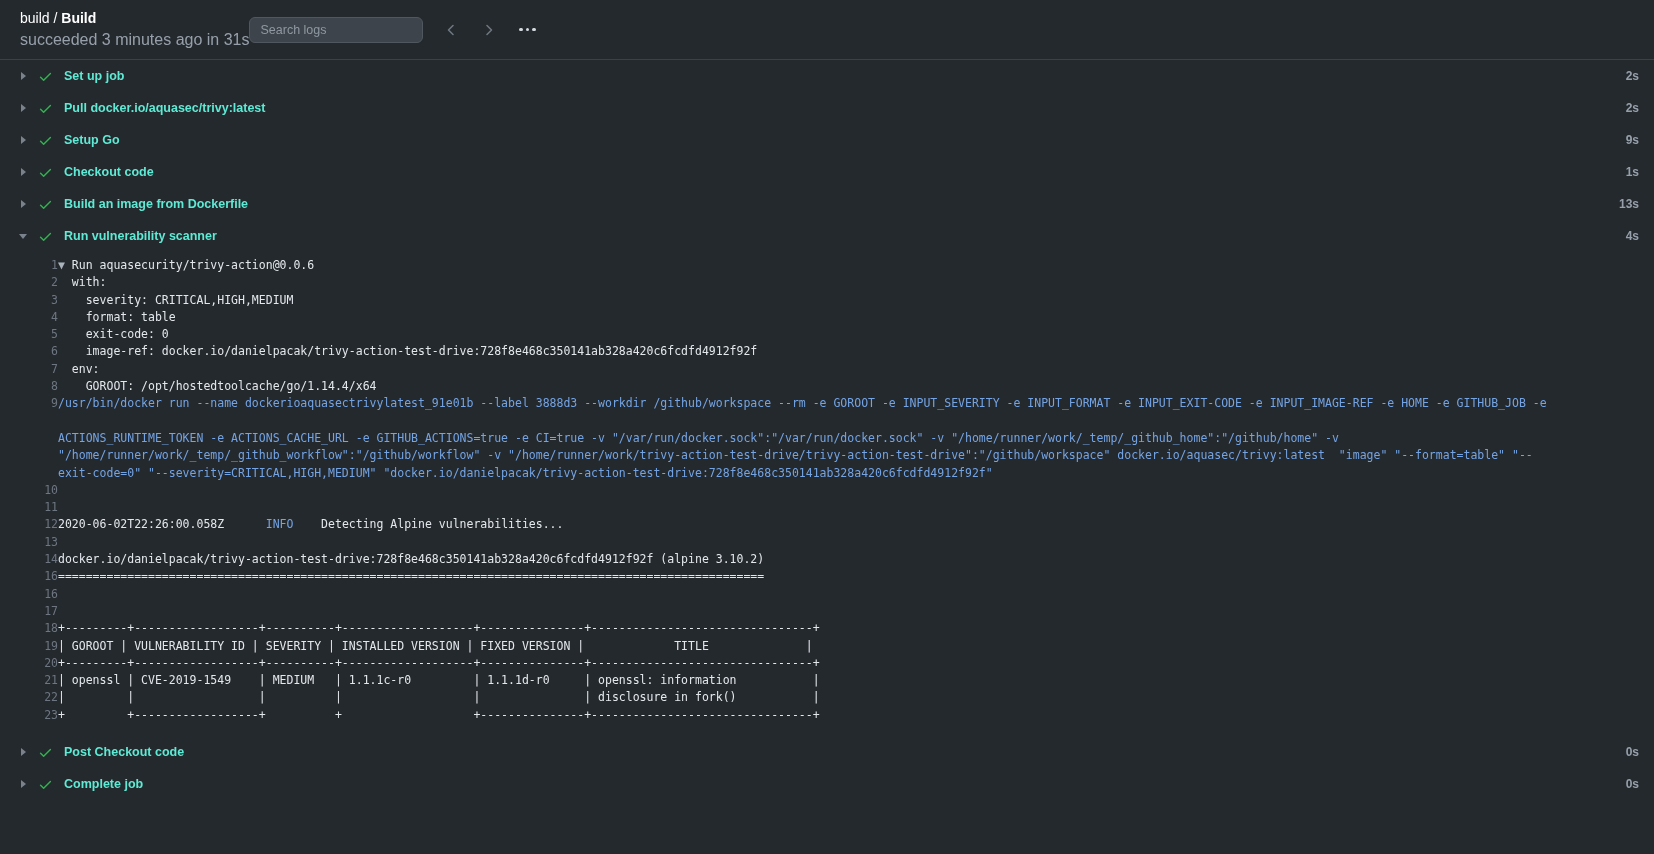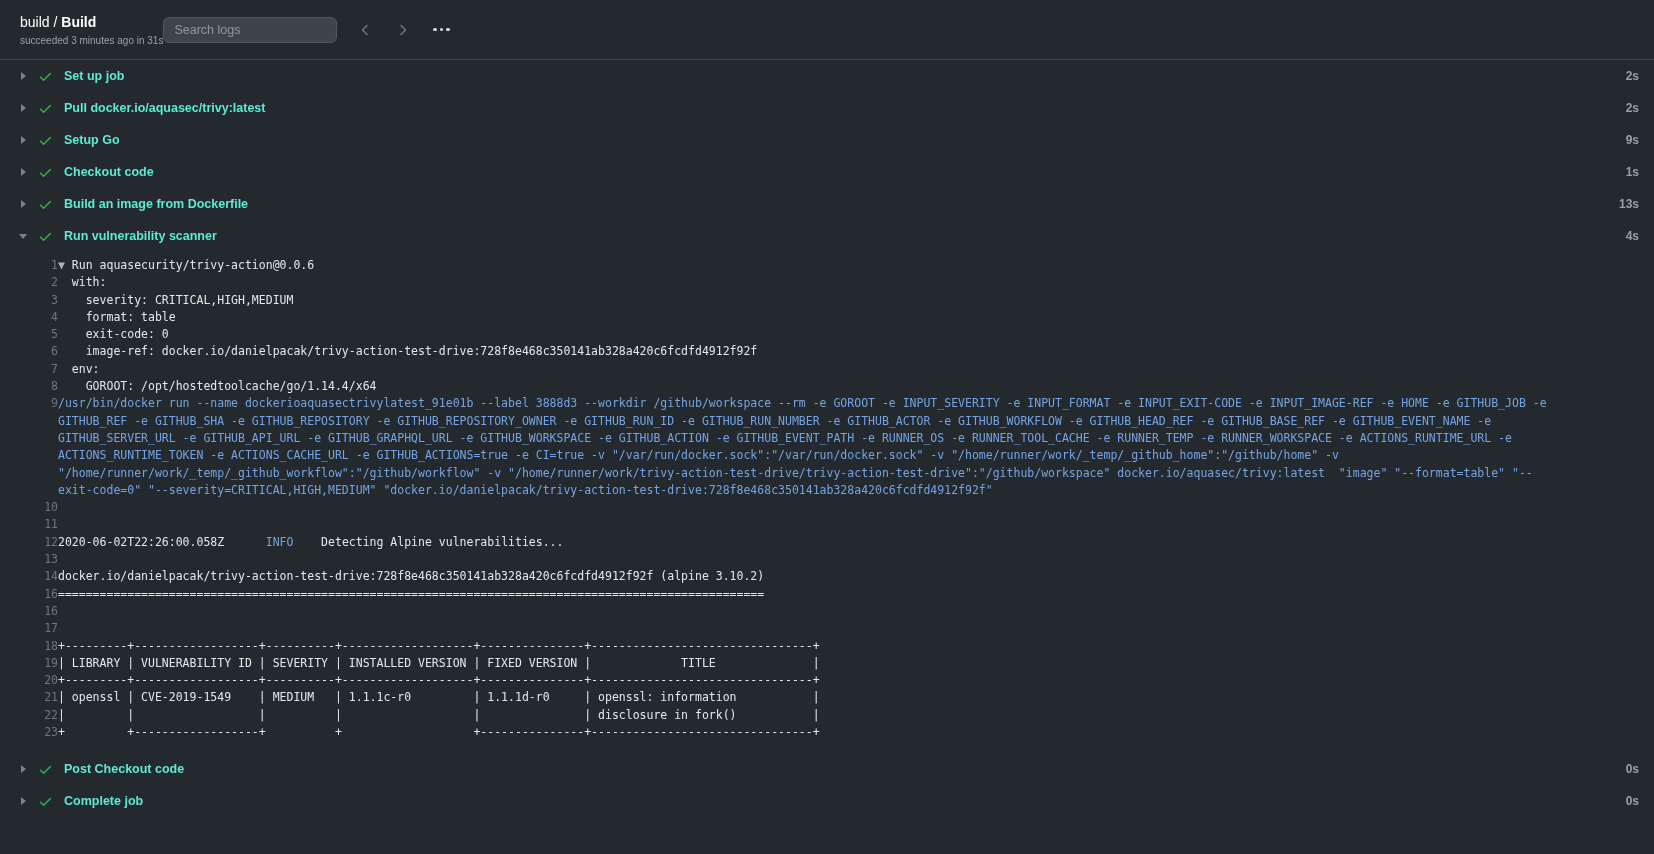--- a/index.html
+++ b/index.html
@@ -12,21 +12,21 @@
   }
   
   header {
     height:60px; display:flex; align-items:center; 
     padding:0 16px 0 20px; border-bottom:1px solid #3a4149;
   }
   .hleft { display:flex; flex-direction:column; justify-content:center; }
   .title { font-size:14px; color:#ffffff; line-height:17px; }
   .title .crumb { font-weight:400; }
   .title .cur { font-weight:700; }
-  .subtitle { font-size:10px; color:#97a0aa; margin-top:4px; }
+  .subtitle { font-size:16px; color:#97a0aa; margin-top:4px; }
   .hright { display:flex; align-items:center; }
   .search {
     width:174px; height:26px; background:#3e444b; border:1px solid #51575f;
     border-radius:6px; color:#e6edf3; font-size:12.5px; padding:0 10px; outline:none;
     font-family:"Liberation Sans", sans-serif;
   }
   .search::placeholder { color:#8f98a1; }
   .navbtn {
     background:none; border:none; padding:0; margin:0 0 0 18px;
     color:#6e767f; width:20px; height:20px; display:flex; align-items:center; justify-content:center;
@@ -195,25 +195,20 @@
       <div class="logline">
         <a class="lnum">8</a>
         <span class="ltext"><span class="seg-w">    GOROOT: /opt/hostedtoolcache/go/1.14.4/x64</span></span>
       </div>
       <div class="logline">
         <a class="lnum">9</a>
         <span class="ltext"><span class="seg-b">/usr/bin/docker run --name dockerioaquasectrivylatest_91e01b --label 3888d3 --workdir /github/workspace --rm -e GOROOT -e INPUT_SEVERITY -e INPUT_FORMAT -e INPUT_EXIT-CODE -e INPUT_IMAGE-REF -e HOME -e GITHUB_JOB -e</span></span>
       </div>
       <div class="logline">
         <a class="lnum"></a>
-        <span class="ltext"><span class="seg-b">GITHUB_REF -e GITHUB_SHA -e GITHUB_REPOSITORY -e GITHUB_REPOSITORY_OWNER -e GITHUB_RUN_ID -e GITHUB_RUN_NUMBER -e GITHUB_ACTOR -e GITHUB_WORKFLOW -e GITHUB_HEAD_REF -e GITHUB_BASE_REF -e GITHUB_EVENT_NAME -e</span></span>
-      </div>
-      <div class="logline">
-        <a class="lnum"></a>
-        <span class="ltext"><span class="seg-b">GITHUB_SERVER_URL -e GITHUB_API_URL -e GITHUB_GRAPHQL_URL -e GITHUB_WORKSPACE -e GITHUB_ACTION -e GITHUB_EVENT_PATH -e RUNNER_OS -e RUNNER_TOOL_CACHE -e RUNNER_TEMP -e RUNNER_WORKSPACE -e ACTIONS_RUNTIME_URL -e</span></span>
       </div>
       <div class="logline">
         <a class="lnum"></a>
         <span class="ltext"><span class="seg-b">ACTIONS_RUNTIME_TOKEN -e ACTIONS_CACHE_URL -e GITHUB_ACTIONS=true -e CI=true -v "/var/run/docker.sock":"/var/run/docker.sock" -v "/home/runner/work/_temp/_github_home":"/github/home" -v</span></span>
       </div>
       <div class="logline">
         <a class="lnum"></a>
         <span class="ltext"><span class="seg-b">"/home/runner/work/_temp/_github_workflow":"/github/workflow" -v "/home/runner/work/trivy-action-test-drive/trivy-action-test-drive":"/github/workspace" docker.io/aquasec/trivy:latest  "image" "--format=table" "--</span></span>
       </div>
       <div class="logline">
@@ -248,21 +243,21 @@
       <div class="logline">
         <a class="lnum">17</a>
         <span class="ltext"><span class="seg-w"></span></span>
       </div>
       <div class="logline">
         <a class="lnum">18</a>
         <span class="ltext"><span class="seg-w">+---------+------------------+----------+-------------------+---------------+--------------------------------+</span></span>
       </div>
       <div class="logline">
         <a class="lnum">19</a>
-        <span class="ltext"><span class="seg-w">| LIBRARY | VULNERABILITY ID | SEVERITY | INSTALLED VERSION | FIXED VERSION |             TITLE              |</span></span>
+        <span class="ltext"><span class="seg-w">| GOROOT | VULNERABILITY ID | SEVERITY | INSTALLED VERSION | FIXED VERSION |             TITLE              |</span></span>
       </div>
       <div class="logline">
         <a class="lnum">20</a>
         <span class="ltext"><span class="seg-w">+---------+------------------+----------+-------------------+---------------+--------------------------------+</span></span>
       </div>
       <div class="logline">
         <a class="lnum">21</a>
         <span class="ltext"><span class="seg-w">| openssl | CVE-2019-1549    | MEDIUM   | 1.1.1c-r0         | 1.1.1d-r0     | openssl: information           |</span></span>
       </div>
       <div class="logline">

